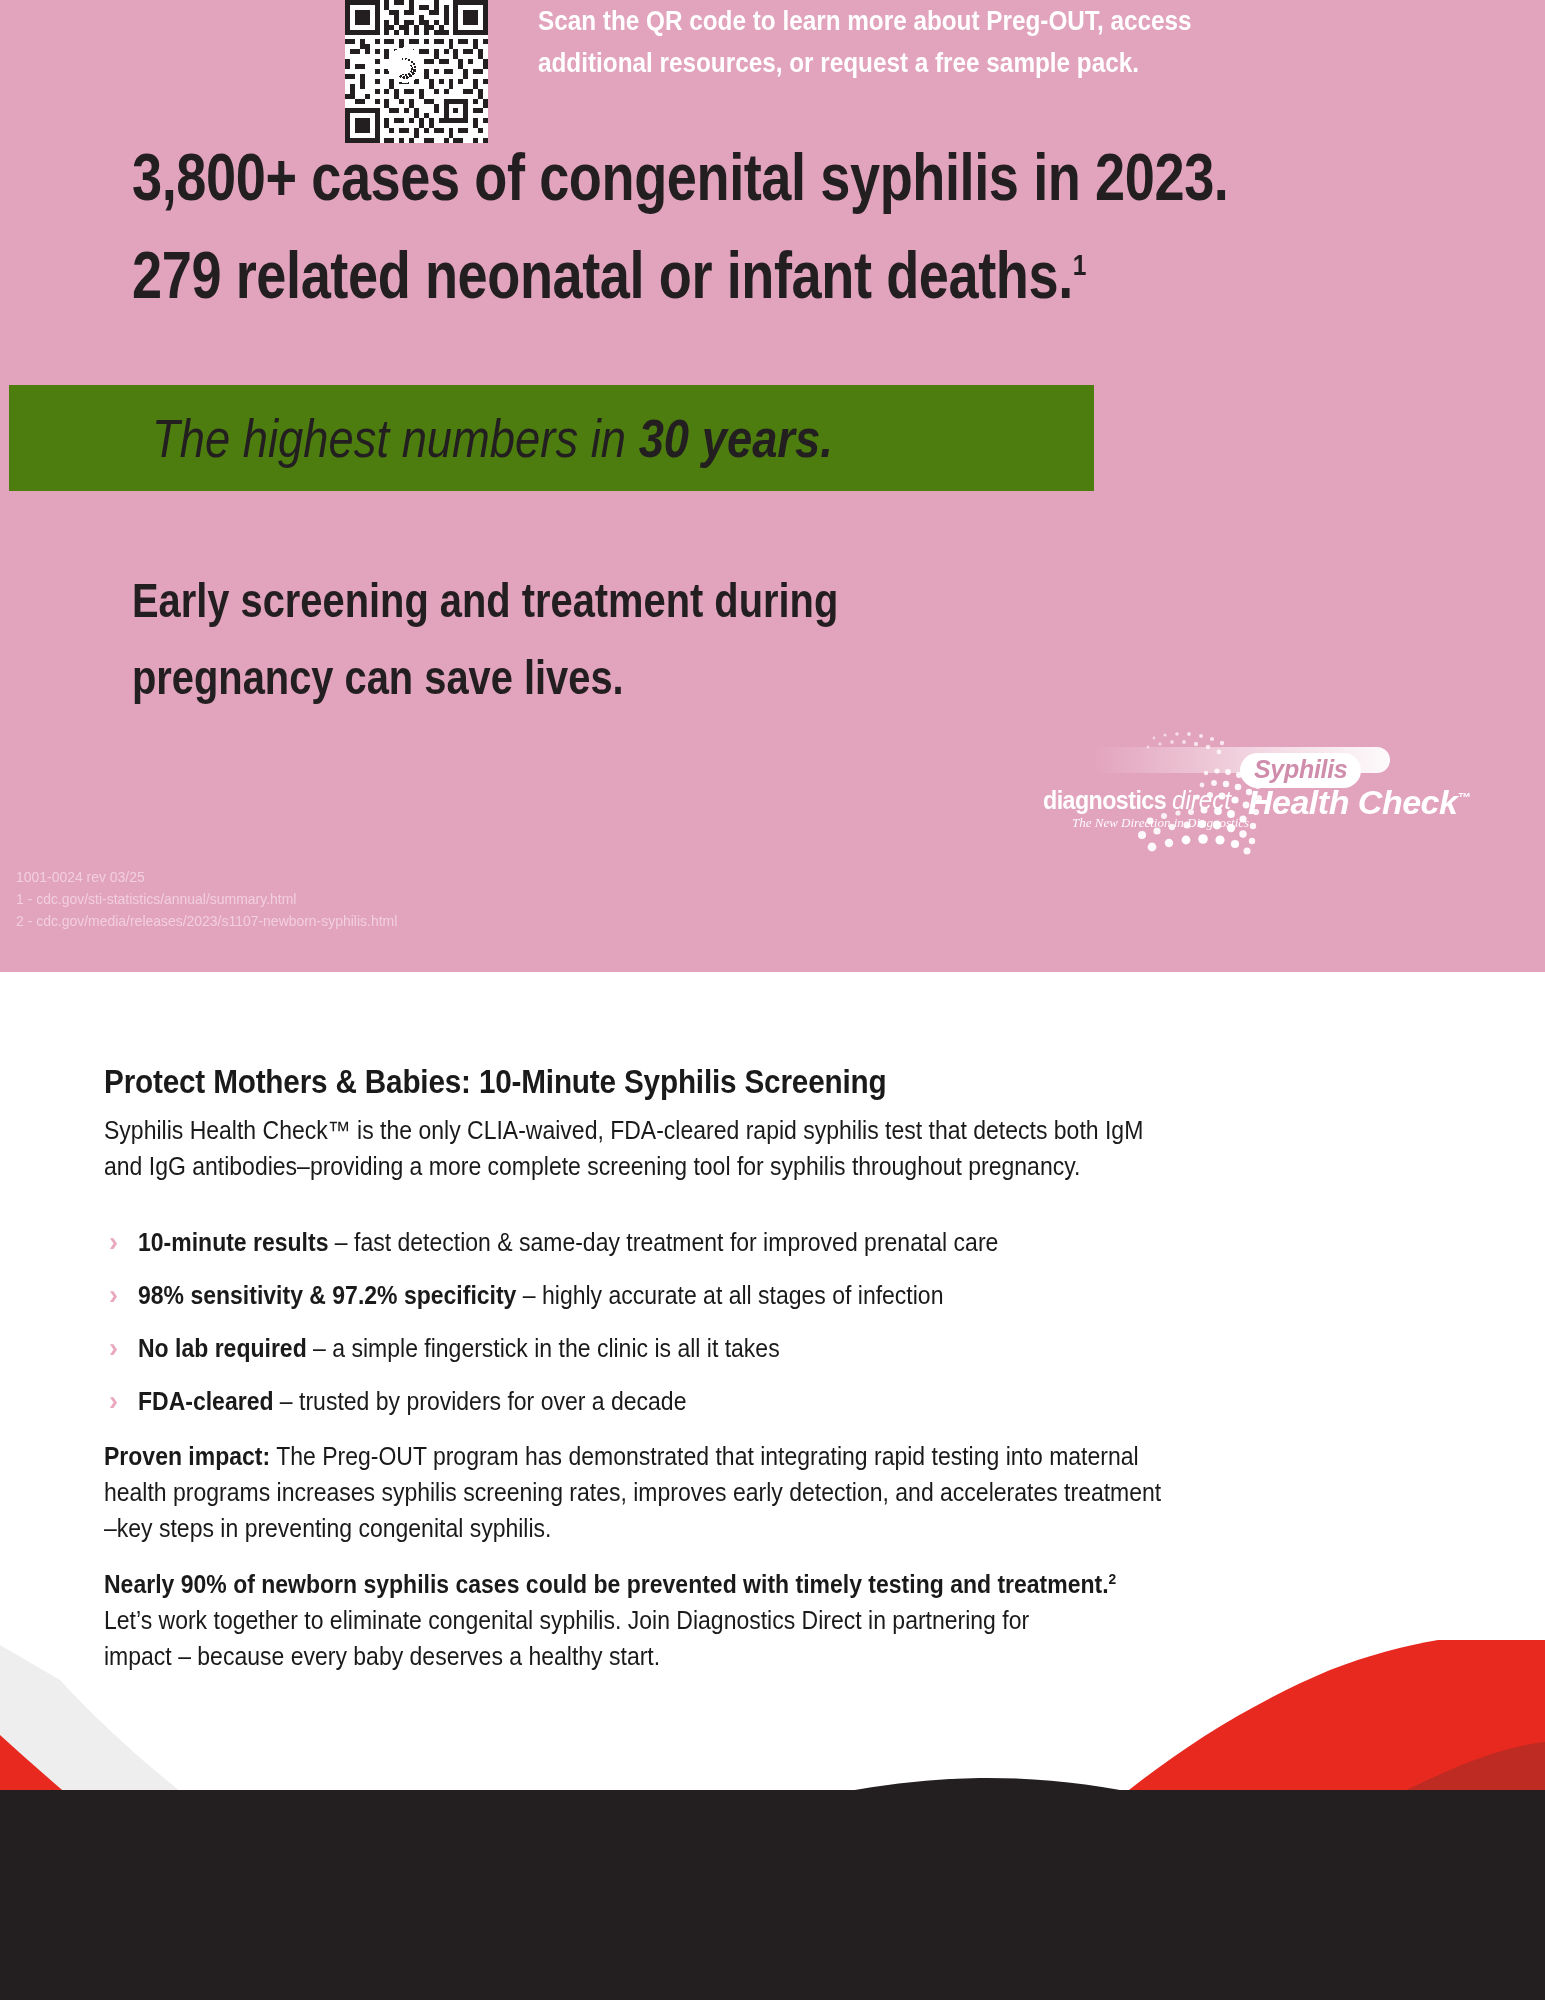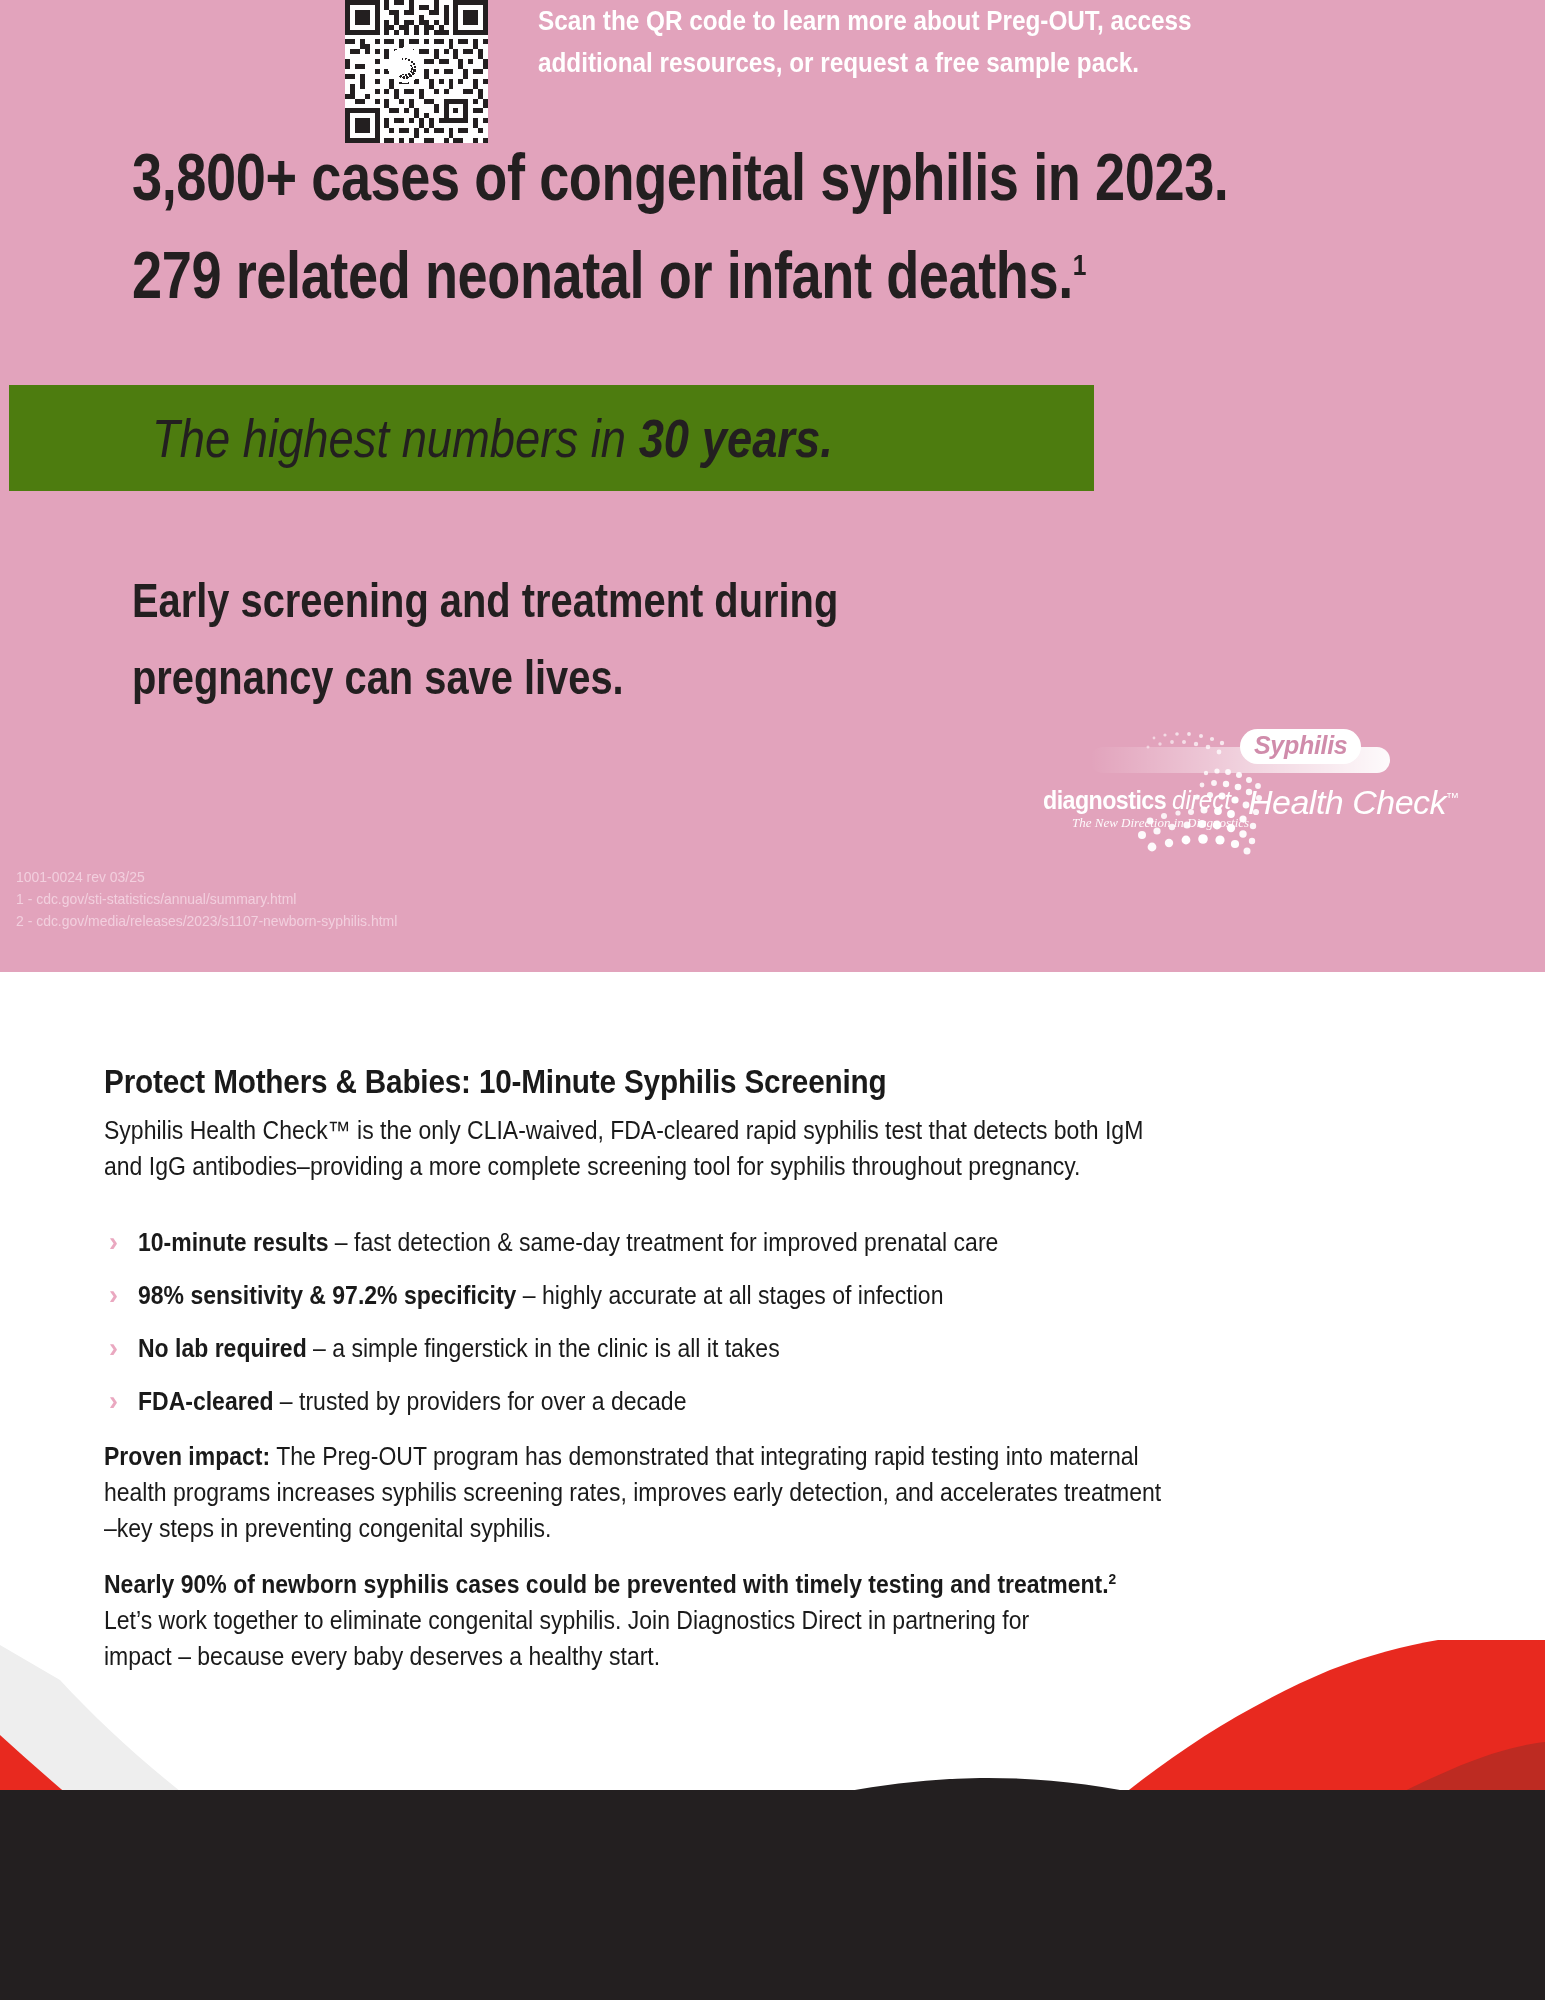--- a/index.html
+++ b/index.html
@@ -84,36 +84,36 @@
   .logo-tag {
     position:absolute; left:42px; top:90px;
     color:#ffffff;
     font-family:"Liberation Serif", serif;
     font-style:italic;
     font-size:13px;
     white-space:nowrap;
     opacity:0.95;
   }
   .logo-syph-pill {
-    position:absolute; left:210px; top:4px;
+    position:absolute; left:210px; top:28px;
     padding:2px 14px 4px 14px;
     background:#ffffff;
     border-radius:18px;
     color:#d08cab;
     font-style:italic;
     font-weight:700;
     font-size:25px;
     white-space:nowrap;
     letter-spacing:-0.3px;
   }
   .logo-hc {
     position:absolute; left:218px; top:58px;
     color:#ffffff;
     font-style:italic;
-    font-weight:400;
+    font-weight:700;
     font-size:34px;
     white-space:nowrap;
     letter-spacing:-0.5px;
   }
   .logo-hc sup { font-size:13px; vertical-align:super; line-height:0; }
 
   .hero-foot {
     position:absolute; left:16px; top:866px;
     color:#f2cfde;
     font-size:15px;

